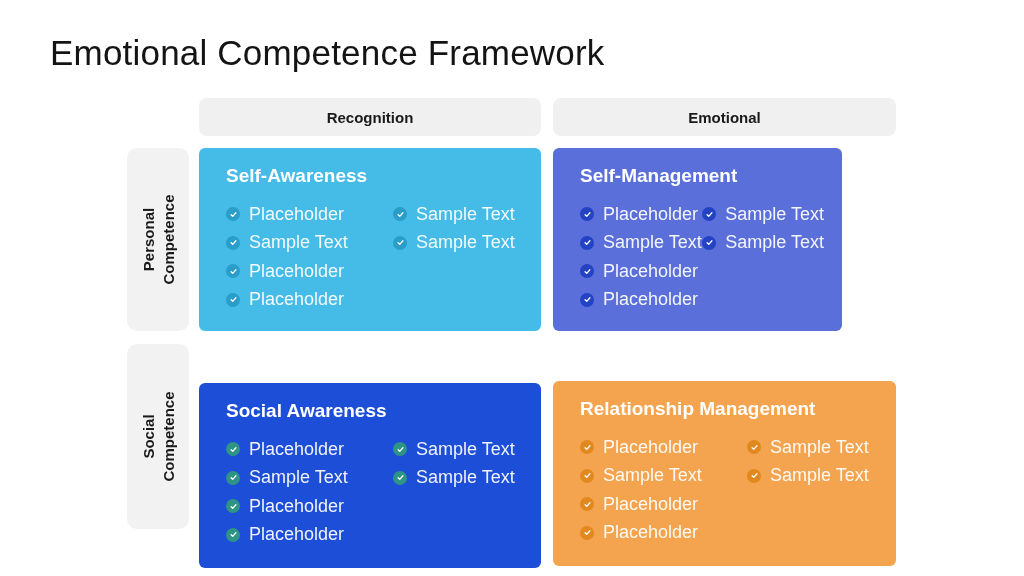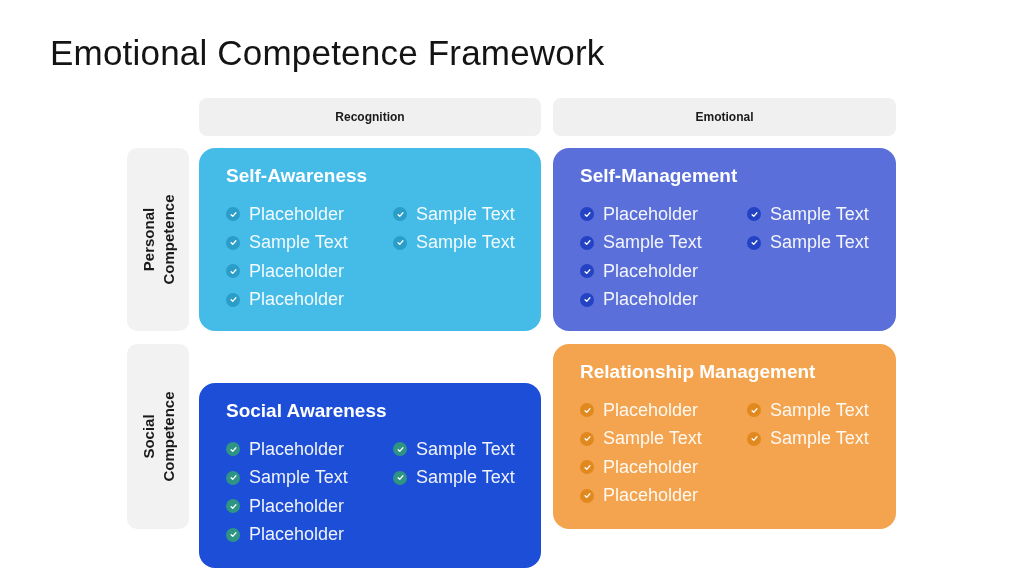--- a/index.html
+++ b/index.html
@@ -27,21 +27,21 @@
     white-space: nowrap;
   }
   .col-header {
     position: absolute;
     top: 98px;
     height: 38px;
     border-radius: 8px;
     display: flex;
     align-items: center;
     justify-content: center;
-    font-size: 12px;
+    font-size: 15px;
     font-weight: 700;
     color: #1a1a1a;
   }
   .col-header.recognition { left: 199px; width: 342px; }
   .col-header.regulation  { left: 553px; width: 343px; }
   .row-label {
     position: absolute;
     left: 127px;
     width: 62px;
     border-radius: 10px;
@@ -55,26 +55,26 @@
     transform: rotate(-90deg);
     white-space: nowrap;
     text-align: center;
     font-size: 15px;
     font-weight: 700;
     line-height: 1.3;
     color: #1a1a1a;
   }
   .quadrant {
     position: absolute;
-    border-radius: 16px;
+    border-radius: 6px;
     padding: 16px 18px 12px 27px;
     color: #ffffff;
   }
   .quadrant.q0 { left: 199px; top: 148px; width: 342px; height: 183px; }
-  .quadrant.q1 { left: 553px; top: 148px; width: 343px; height: 183px; }
+  .quadrant.q1 { left: 553px; top: 148px; width: 289px; height: 183px; }
   .quadrant.q2 { left: 199px; top: 344px; width: 342px; height: 185px; }
   .quadrant.q3 { left: 553px; top: 344px; width: 343px; height: 185px; }
   .q-title {
     font-size: 19px;
     font-weight: 700;
     line-height: 23px;
     margin-bottom: 13px;
     color: #ffffff;
     white-space: nowrap;
   }
@@ -298,21 +298,21 @@
               <svg width="9" height="9" viewBox="0 0 12 12">
                 <path d="M2.8 6.3 L5 8.4 L9.2 3.7" stroke="#fff" stroke-width="1.7" fill="none" stroke-linecap="round" stroke-linejoin="round"></path>
               </svg>
             </span>
           <span class="q-item-label">Sample Text</span>
         </li>
       </ul>
     </div>
   </section>
 
-  <section class="quadrant q3" style="background-color: rgb(244, 164, 78); --check: #E1891E;">
+  <section class="quadrant q3" style="background-color: rgb(244, 164, 78); margin-top: 37px; --check: #E1891E;">
     <h2 class="q-title">Relationship Management</h2>
     <div class="q-cols">
       <ul class="q-col">
         <li class="q-item">
           <span class="check-icon">
               <svg width="9" height="9" viewBox="0 0 12 12">
                 <path d="M2.8 6.3 L5 8.4 L9.2 3.7" stroke="#fff" stroke-width="1.7" fill="none" stroke-linecap="round" stroke-linejoin="round"></path>
               </svg>
             </span>
           <span class="q-item-label">Placeholder</span>

